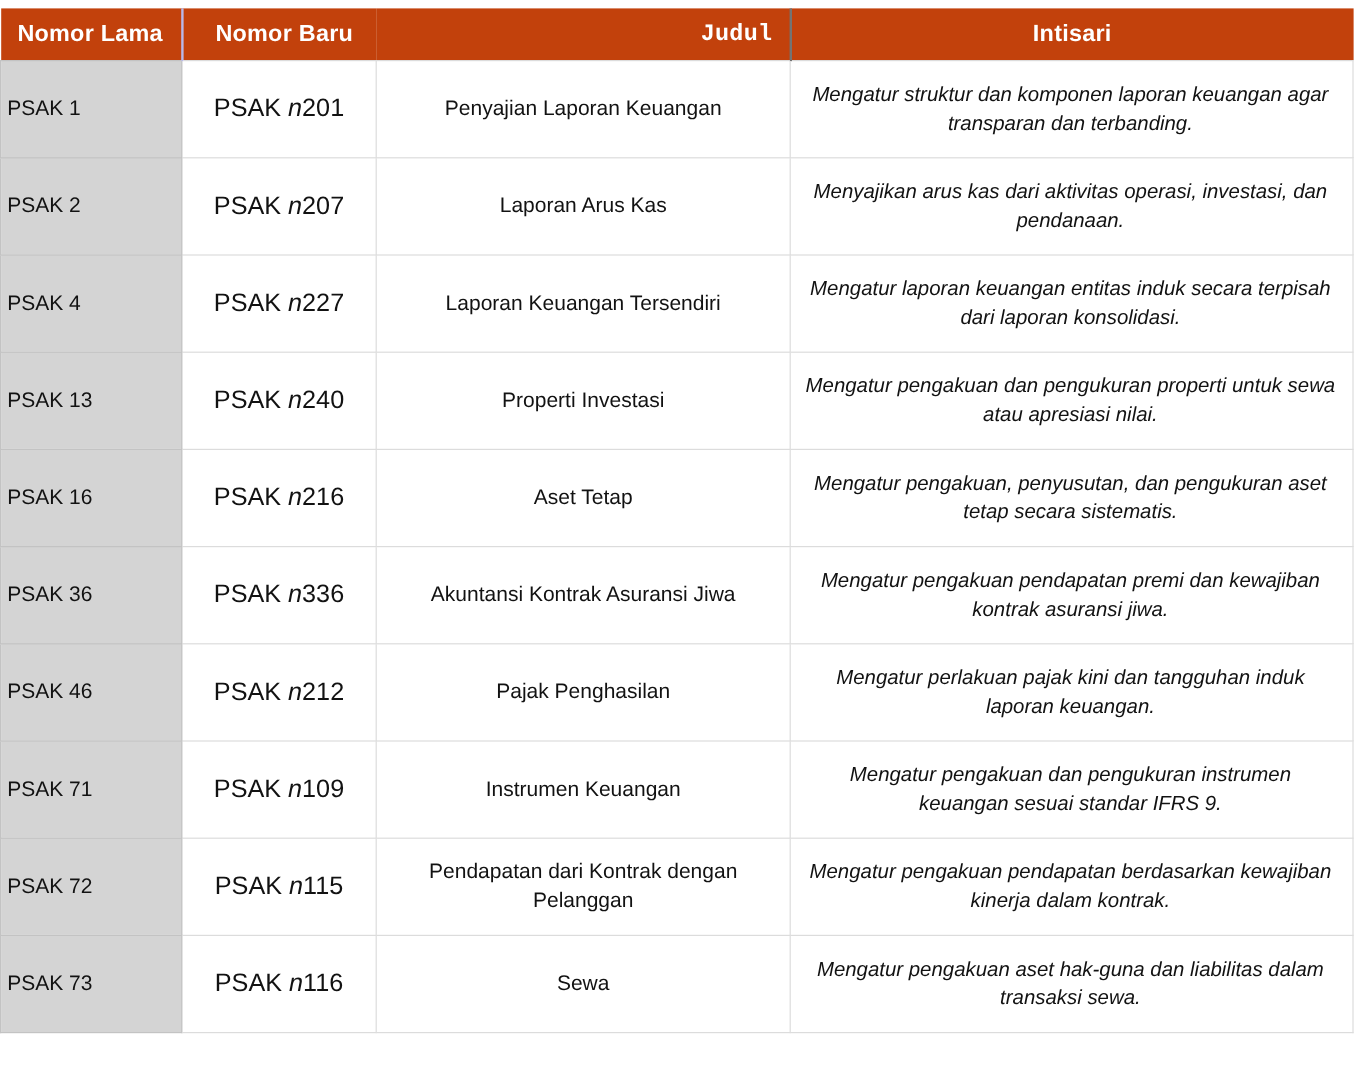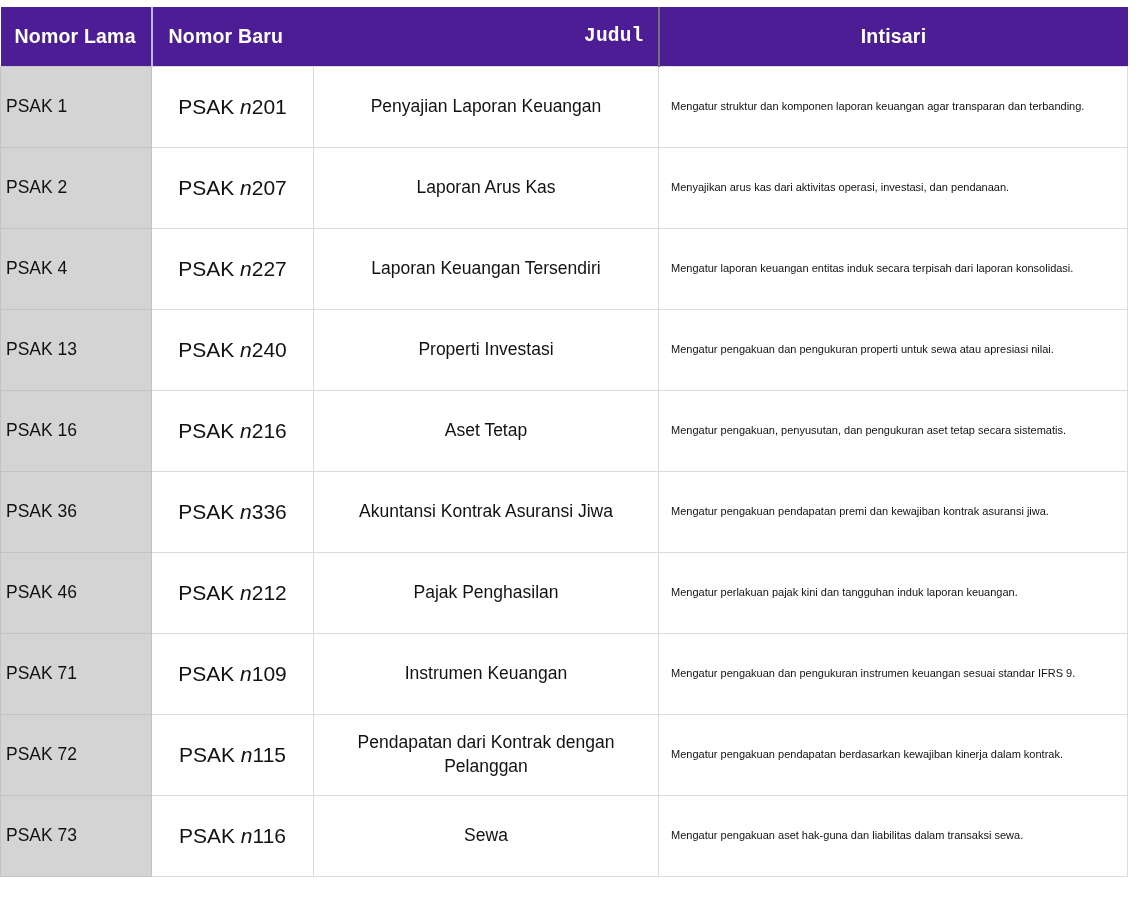--- a/index.html
+++ b/index.html
@@ -28,32 +28,32 @@
   }
 
   
   col.c-lama   { width: 151px; }
   col.c-baru   { width: 162px; }
   col.c-judul  { width: 345px; }
   col.c-inti   { width: 469px; }
 
   
   thead th {
-    background: #4c1d95;
+    background: #c2410c;
     color: #ffffff;
     font-weight: bold;
     font-size: 19.5px;
     letter-spacing: 0.2px;
-    height: 59px;
+    height: 43px;
     padding: 0 14px;
     border: none;
     box-sizing: border-box;
   }
   th.h-lama  { text-align: left;   border-right: 2px solid #b9b9ea; }
-  th.h-baru  { text-align: left;   padding-left: 16px; }
+  th.h-baru  { text-align: left;   padding-left: 27px; }
   th.h-judul { text-align: right; font-family: Liberation Mono, monospace; }
   th.h-inti  { text-align: center; border-left: 2px solid #737373; }
 
   
   tbody td {
     border: 1px solid #dcdcdc;
     box-sizing: border-box;
     vertical-align: middle;
     color: #121212;
     background: #ffffff;
@@ -75,24 +75,25 @@
   td.cell-baru .ital { font-style: italic; }
 
   td.cell-judul {
     font-size: 17.5px;
     text-align: center;
     padding: 6px 12px;
     line-height: 1.35;
   }
 
   td.cell-inti {
-    font-size: 11px;
-    text-align: left;
+    font-size: 17px;
+    text-align: center;
     padding: 6px 14px 6px 12px;
     line-height: 1.4;
+    font-style: italic;
   }
 
   
   tr.r { height: 81px; }
 </style>
 </head>
 <body>
 
 <div class="table-wrap">
   <table class="psak-table">

